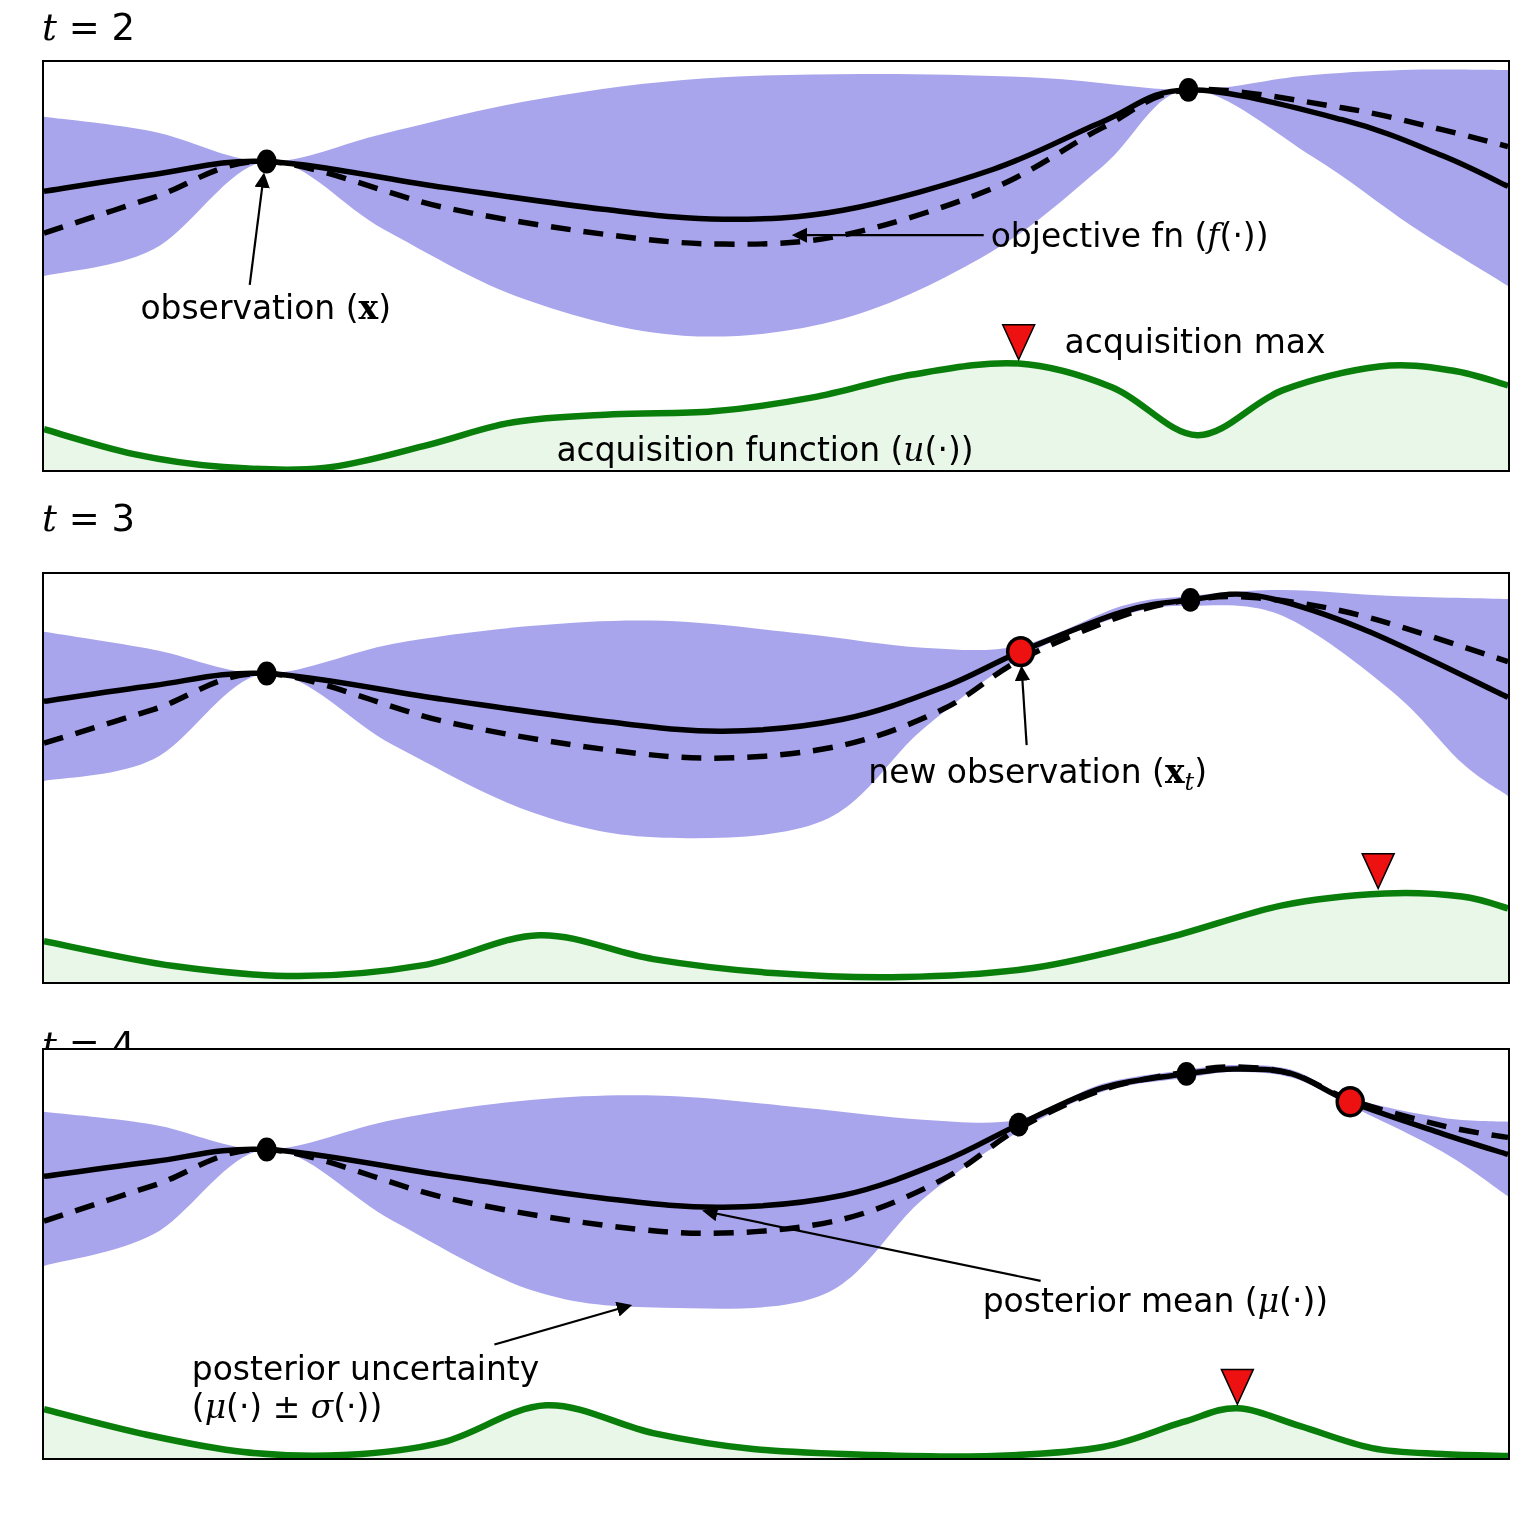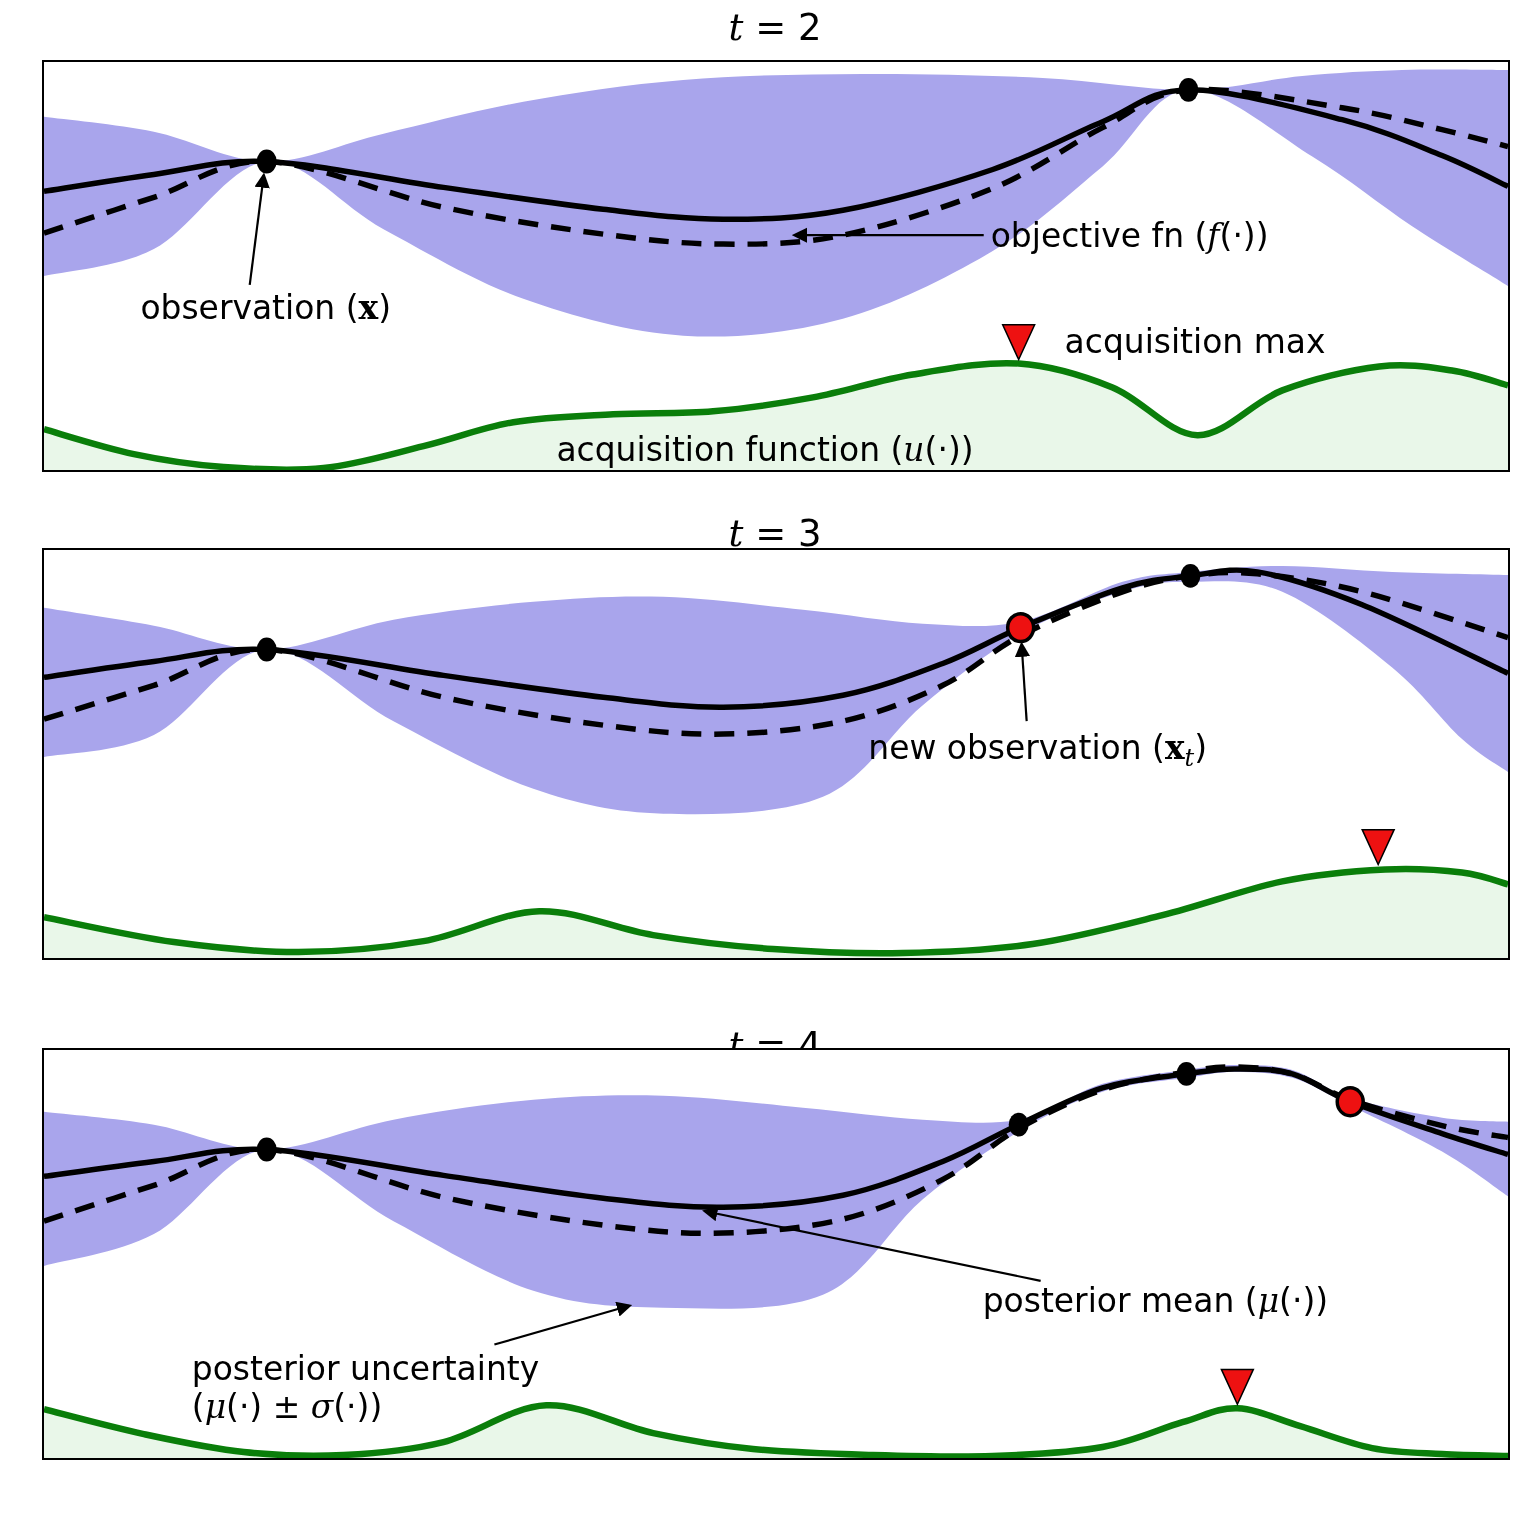--- a/index.html
+++ b/index.html
@@ -1,31 +1,31 @@
 <!DOCTYPE html>
 <html><head>
 <meta charset="utf-8">
 <style>
   html,body{margin:0;padding:0;background:#fff;}
   body{width:1537px;height:1517px;position:relative;font-family:"DejaVu Sans",sans-serif;}
   .panel{position:absolute;left:42px;width:1464px;height:408px;border:2px solid #000;background:#fff;}
   .panel svg{display:block;width:1464px;height:408px;}
-  .panel-title{position:absolute;left:42px;width:1466px;text-align:center;
+  .panel-title{position:absolute;left:42px;width:1466px;
                font:37px "DejaVu Sans",sans-serif;color:#000;}
   .mit{font-family:"DejaVu Serif",serif;font-style:italic;}
   .lbl{font:33px "DejaVu Sans",sans-serif;fill:#000;}
   .mbold{font-family:"DejaVu Serif",serif;font-weight:bold;}
   .msub{font-family:"DejaVu Serif",serif;font-style:italic;font-size:24px;}
   .ann-line{stroke:#000;stroke-width:2.2;fill:none;}
 </style>
 </head>
 <body>
 
 <div class="panel-title" style="top:6px"><span class="mit">t</span><span> = 2</span></div>
-<div class="panel-title" style="top:512px"><span class="mit">t</span><span> = 3</span></div>
+<div class="panel-title" style="top:497px"><span class="mit">t</span><span> = 3</span></div>
 <div class="panel-title" style="top:1024px"><span class="mit">t</span><span> = 4</span></div>
 
 <div class="panel" style="top:60px">
   <svg viewBox="0 0 1466 410" preserveAspectRatio="none">
     <defs>
       <marker id="ah0" viewBox="0 0 10 10" refX="8" refY="5" markerWidth="7" markerHeight="7" orient="auto">
         <path d="M0,0 L10,5 L0,10 Z" fill="#000"></path>
       </marker>
     </defs>
     <g>
@@ -42,21 +42,21 @@
       <line class="ann-line" x1="206" y1="224" x2="220" y2="114" marker-end="url(#ah0)"></line>
       <text class="lbl" x="222" y="258" text-anchor="middle"><tspan>observation (</tspan><tspan class="mbold">x</tspan><tspan>)</tspan></text>
       <line class="ann-line" x1="941" y1="174" x2="752" y2="174" marker-end="url(#ah0)"></line>
       <text class="lbl" x="948" y="186"><tspan>objective fn (</tspan><tspan class="mit">f</tspan><tspan>(·))</tspan></text>
       <text class="lbl" x="1022" y="292">acquisition max</text>
       <text class="lbl" x="722" y="401" text-anchor="middle"><tspan>acquisition function (</tspan><tspan class="mit">u</tspan><tspan>(·))</tspan></text>
     </g>
   </svg>
 </div>
 
-<div class="panel" style="top:548px">
+<div class="panel" style="top:572px">
   <svg viewBox="0 0 1466 410" preserveAspectRatio="none">
     <defs>
       <marker id="ah1" viewBox="0 0 10 10" refX="8" refY="5" markerWidth="7" markerHeight="7" orient="auto">
         <path d="M0,0 L10,5 L0,10 Z" fill="#000"></path>
       </marker>
     </defs>
     <g>
         <path d="M 0,58 C 18.333333333333332,61 72.83333333333334,69 110,76 C 147.16666666666666,83 183,101 223,100 C 263,99 305.5,78 350,70 C 394.5,62 445,55.833333333333336 490,52 C 535,48.166666666666664 575,45.666666666666664 620,47 C 665,48.333333333333336 716.6666666666666,55.5 760,60 C 803.3333333333334,64.5 843.6666666666666,72 880,74 C 916.3333333333334,76 944.6666666666666,79 978,72 C 1011.3333333333334,65 1051.6666666666667,40.333333333333336 1080,32 C 1108.3333333333333,23.666666666666664 1121.3333333333333,24.666666666666668 1148,22 C 1174.6666666666667,19.333333333333332 1206.3333333333333,16 1240,16 C 1273.6666666666667,16 1312.3333333333333,20.5 1350,22 C 1387.6666666666667,23.5 1446.6666666666667,24.5 1466,25 L 1466,223 C 1458.3333333333333,217.5 1439.3333333333333,207.5 1420,190 C 1400.6666666666667,172.5 1380,142.66666666666666 1350,118 C 1320,93.33333333333333 1273.6666666666667,56.333333333333336 1240,42 C 1206.3333333333333,27.666666666666664 1174.6666666666667,32 1148,32 C 1121.3333333333333,32 1108.3333333333333,33.333333333333336 1080,42 C 1051.6666666666667,50.666666666666664 1011.3333333333334,65 978,84 C 944.6666666666666,103 913,128.66666666666666 880,156 C 847,183.33333333333334 823.3333333333334,229.83333333333334 780,248 C 736.6666666666666,266.1666666666667 668.3333333333334,266.3333333333333 620,265 C 571.6666666666666,263.6666666666667 535,255.5 490,240 C 445,224.5 394.5,195.33333333333334 350,172 C 305.5,148.66666666666666 263,97.66666666666667 223,100 C 183,102.33333333333333 147.16666666666666,168 110,186 C 72.83333333333334,204 18.333333333333332,204.33333333333334 0,208 Z" fill="#a9a5ec" stroke="none"></path>
         <path d="M 0,369 C 21.666666666666668,373.1666666666667 87.5,388.1666666666667 130,394 C 172.5,399.8333333333333 213.33333333333334,404.1666666666667 255,404 C 296.6666666666667,403.8333333333333 339.8333333333333,399.8333333333333 380,393 C 420.1666666666667,386.1666666666667 457.6666666666667,364 496,363 C 534.3333333333334,362 571,380.6666666666667 610,387 C 649,393.3333333333333 688.3333333333334,398 730,401 C 771.6666666666666,404 816.6666666666666,405.8333333333333 860,405 C 903.3333333333334,404.1666666666667 946.6666666666666,402.3333333333333 990,396 C 1033.3333333333333,389.6666666666667 1078.3333333333333,377.5 1120,367 C 1161.6666666666667,356.5 1202.8333333333333,340.6666666666667 1240,333 C 1277.1666666666667,325.3333333333333 1313,322.5 1343,321 C 1373,319.5 1399.5,321.5 1420,324 C 1440.5,326.5 1458.3333333333333,334 1466,336 L 1466,412 L 0,412 Z" fill="#e9f7e9" stroke="none"></path>
         <path d="M 0,369 C 21.666666666666668,373.1666666666667 87.5,388.1666666666667 130,394 C 172.5,399.8333333333333 213.33333333333334,404.1666666666667 255,404 C 296.6666666666667,403.8333333333333 339.8333333333333,399.8333333333333 380,393 C 420.1666666666667,386.1666666666667 457.6666666666667,364 496,363 C 534.3333333333334,362 571,380.6666666666667 610,387 C 649,393.3333333333333 688.3333333333334,398 730,401 C 771.6666666666666,404 816.6666666666666,405.8333333333333 860,405 C 903.3333333333334,404.1666666666667 946.6666666666666,402.3333333333333 990,396 C 1033.3333333333333,389.6666666666667 1078.3333333333333,377.5 1120,367 C 1161.6666666666667,356.5 1202.8333333333333,340.6666666666667 1240,333 C 1277.1666666666667,325.3333333333333 1313,322.5 1343,321 C 1373,319.5 1399.5,321.5 1420,324 C 1440.5,326.5 1458.3333333333333,334 1466,336" fill="none" stroke="#0a7e0a" stroke-width="6.5"></path>

